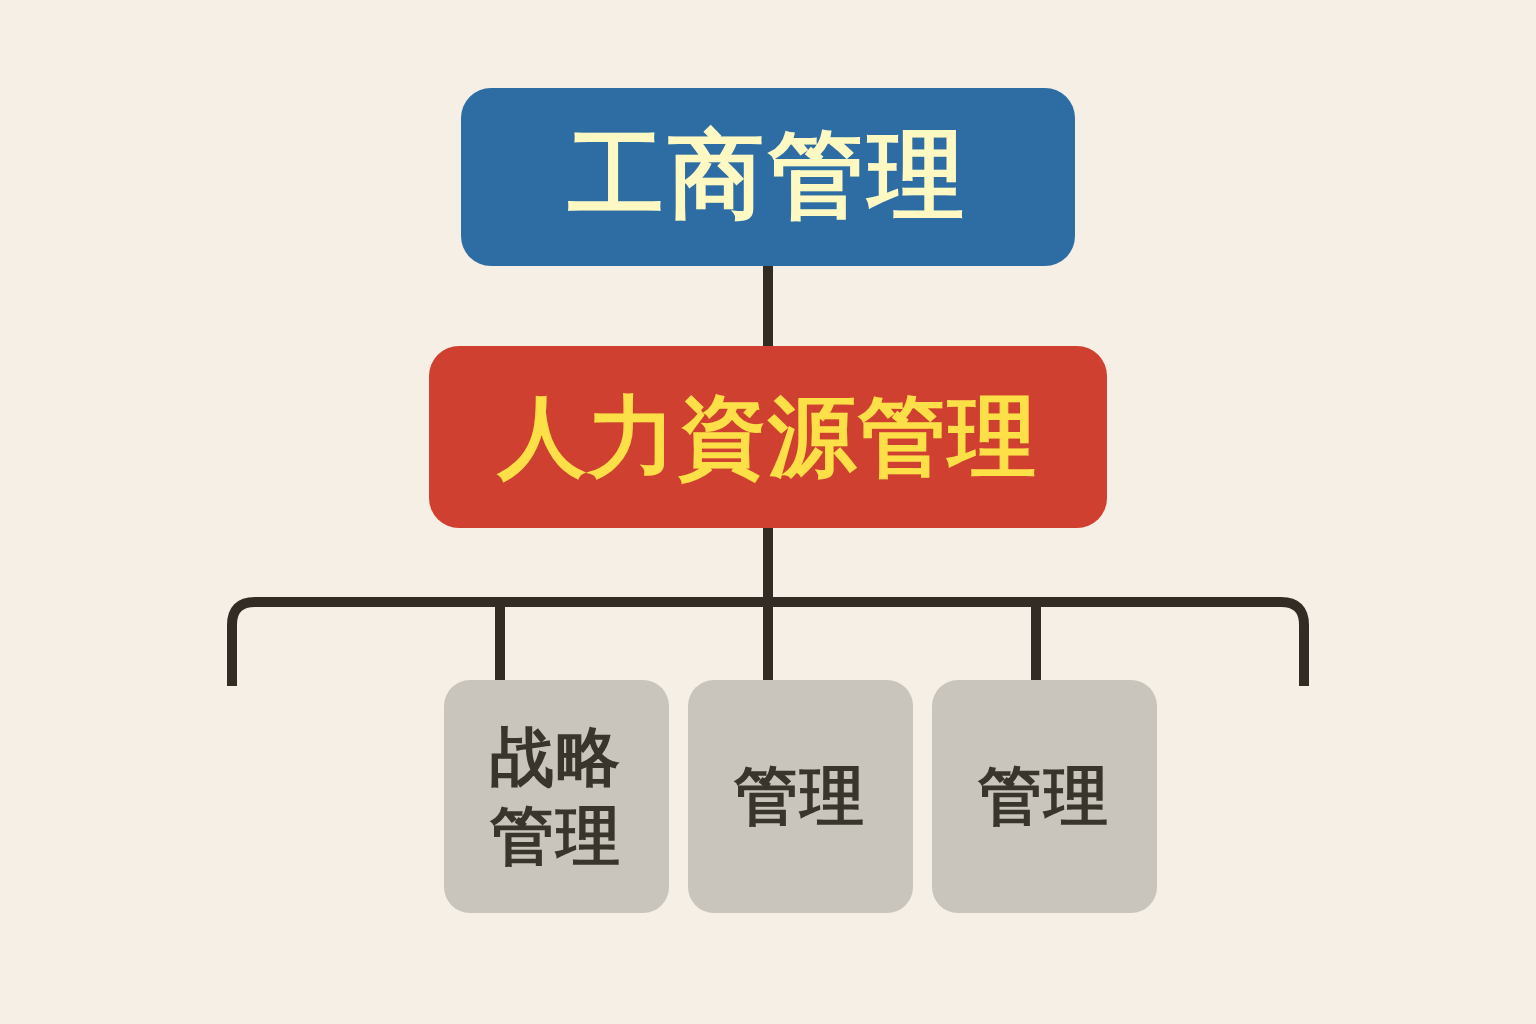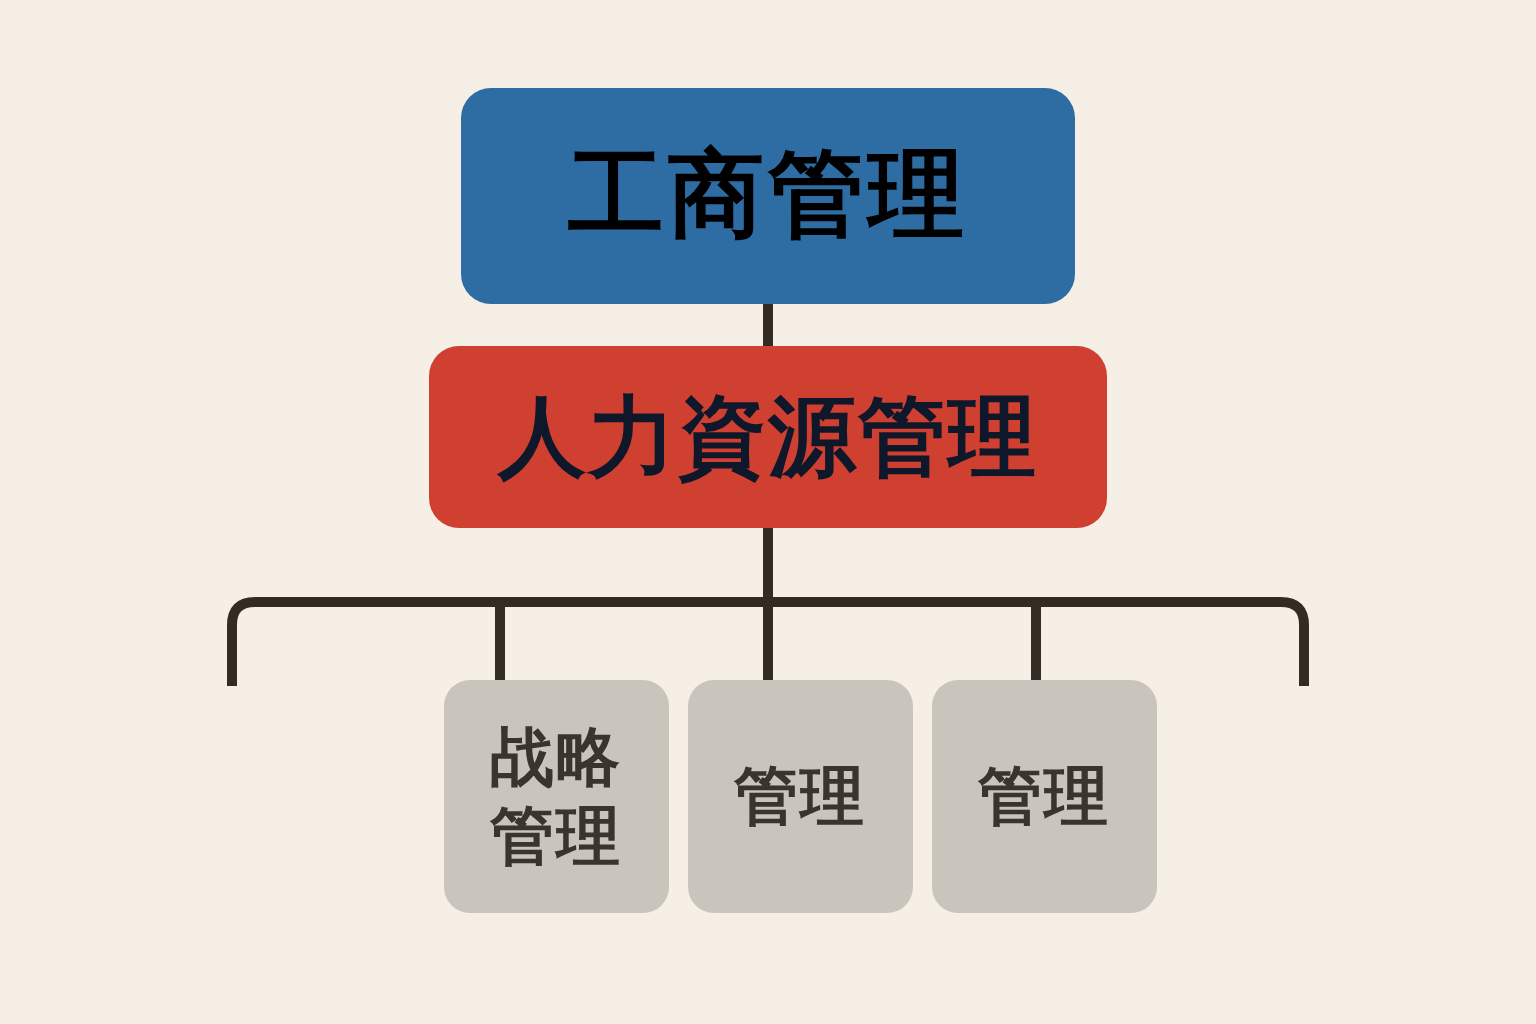--- a/index.html
+++ b/index.html
@@ -32,36 +32,36 @@
     justify-content: center;
     text-align: center;
     font-weight: bold;
     box-sizing: border-box;
   }
   .node-root {
     left: 50%;
     transform: translateX(-50%);
     top: 88px;
     width: 614px;
-    height: 216px;
+    height: 178px;
     background: #2e6ca4;
     border-radius: 30px;
-    color: #000000;
+    color: #fef9c3;
     font-size: 96px;
     letter-spacing: 4px;
   }
   .node-middle {
     left: 50%;
     transform: translateX(-50%);
     top: 346px;
     width: 678px;
     height: 182px;
     background: #d04030;
     border-radius: 30px;
-    color: #0f172a;
+    color: #fde047;
     font-size: 88px;
     letter-spacing: 2px;
   }
   .children-row {
     position: absolute;
     top: 680px;
     left: 0;
     width: 1536px;
     display: flex;
     justify-content: center;

